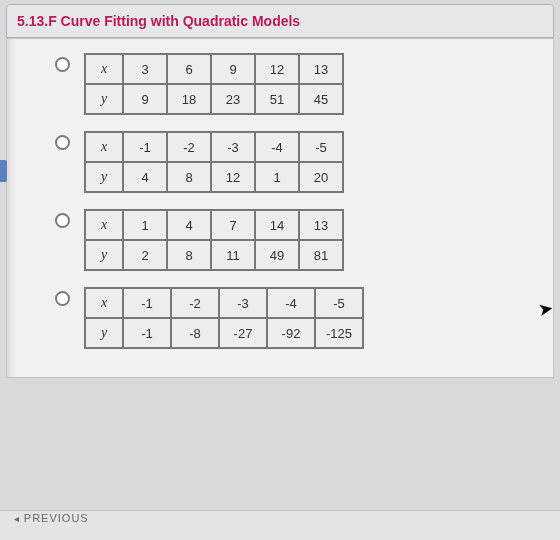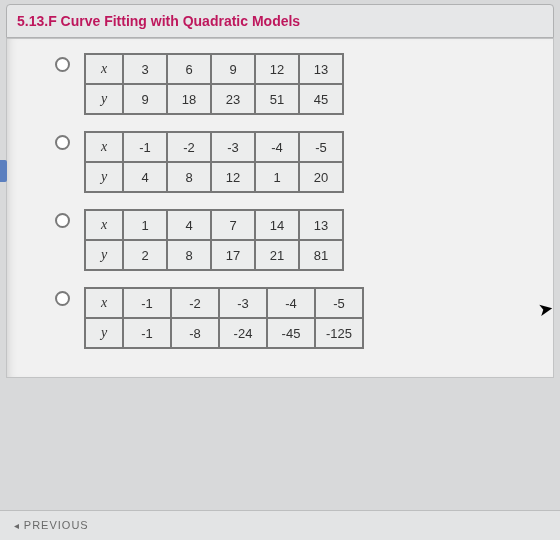--- a/index.html
+++ b/index.html
@@ -81,21 +81,21 @@
   height: 30px;
   background: #e3e4e5;
   border-top: 1px solid #bdbebf;
   display: flex;
   align-items: flex-end;
 }
 .prev-btn {
   color: #6a6a6a;
   font-size: 11px;
   letter-spacing: 1px;
-  padding: 6px 14px 9px;
+  padding: 6px 14px 16px;
   cursor: pointer;
   text-align: right;
 }
 .prev-btn::before {
   content: "◂ ";
   font-size: 10px;
 }
 .cursor {
   position: absolute;
   top: 298px;
@@ -180,22 +180,22 @@
           <td>1</td>
           <td>4</td>
           <td>7</td>
           <td>14</td>
           <td>13</td>
         </tr>
         <tr>
           <td class="hdr">y</td>
           <td>2</td>
           <td>8</td>
-          <td>17</td>
-          <td>21</td>
+          <td>11</td>
+          <td>49</td>
           <td>81</td>
         </tr>
       </tbody>
         </table>
     </div>
 
     <div class="option">
       <input type="radio" class="radio" name="ans" style="">
       <table>
         <tbody>
@@ -204,22 +204,22 @@
           <td>-1</td>
           <td>-2</td>
           <td>-3</td>
           <td>-4</td>
           <td>-5</td>
         </tr>
         <tr>
           <td class="hdr">y</td>
           <td>-1</td>
           <td>-8</td>
-          <td>-24</td>
-          <td>-45</td>
+          <td>-27</td>
+          <td>-92</td>
           <td>-125</td>
         </tr>
       </tbody>
         </table>
     </div>
 
   </div>
 </div>
 
 <div class="blue-tab"></div>

